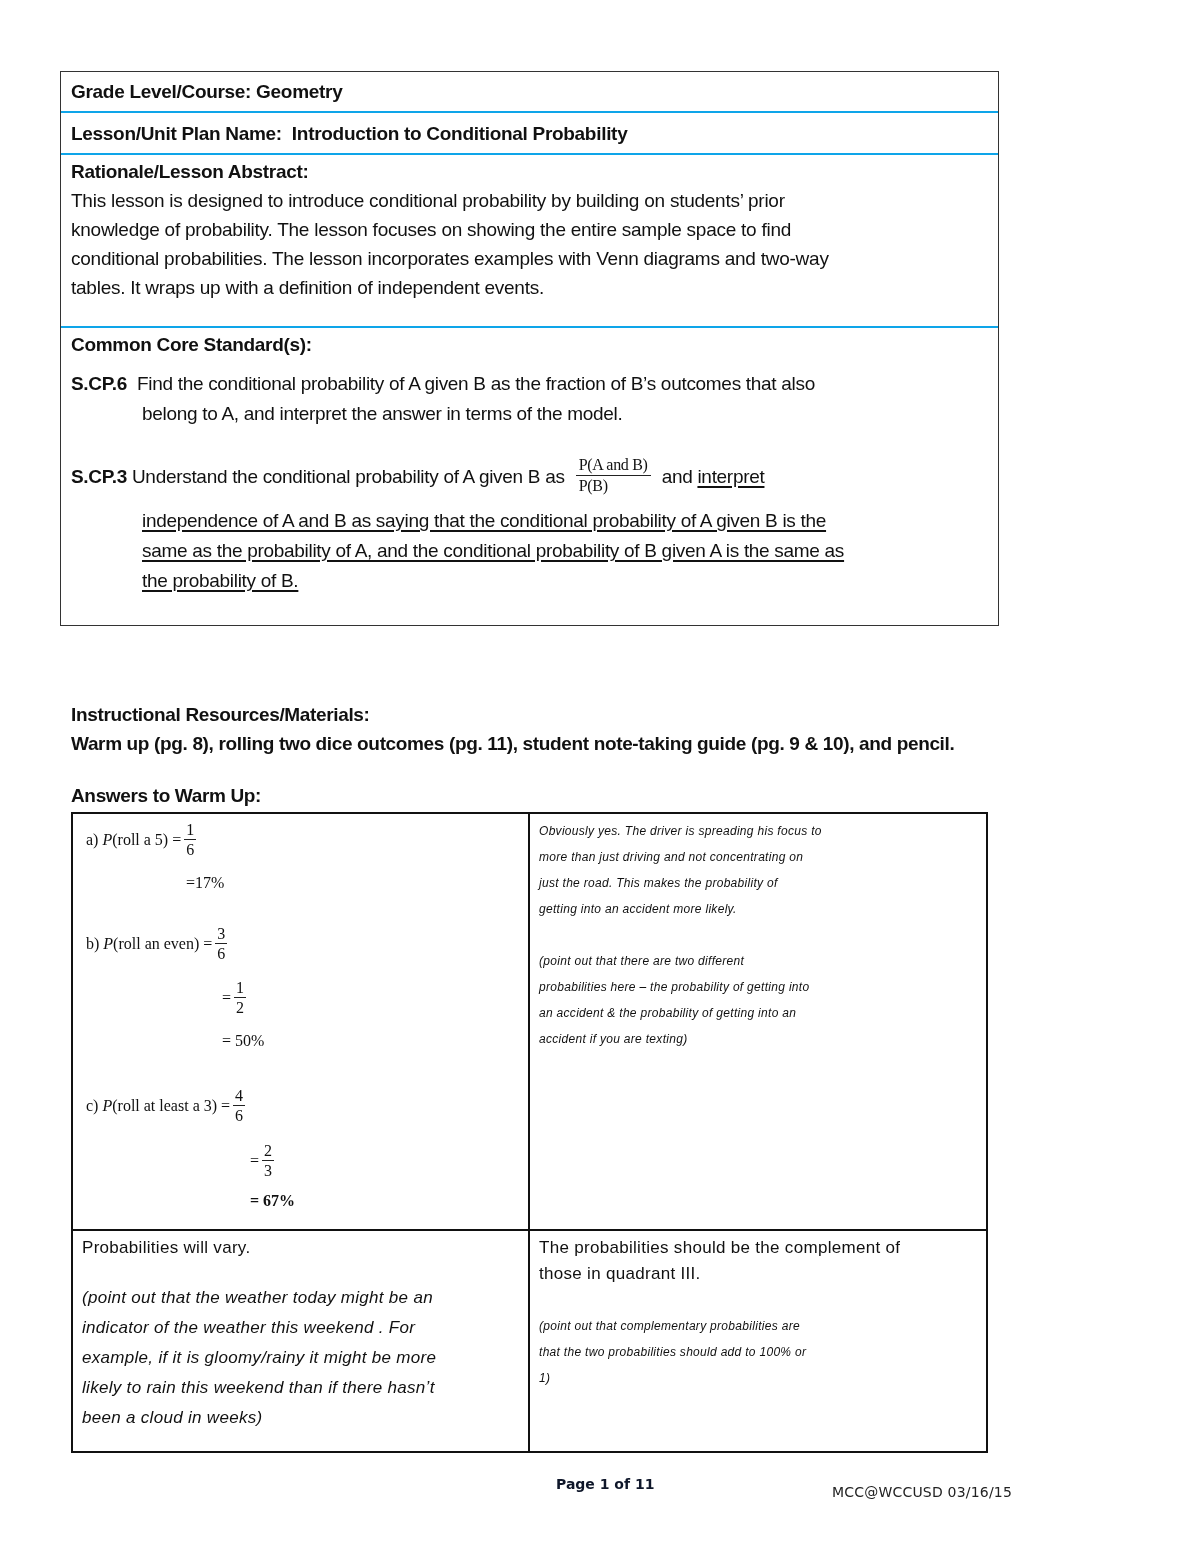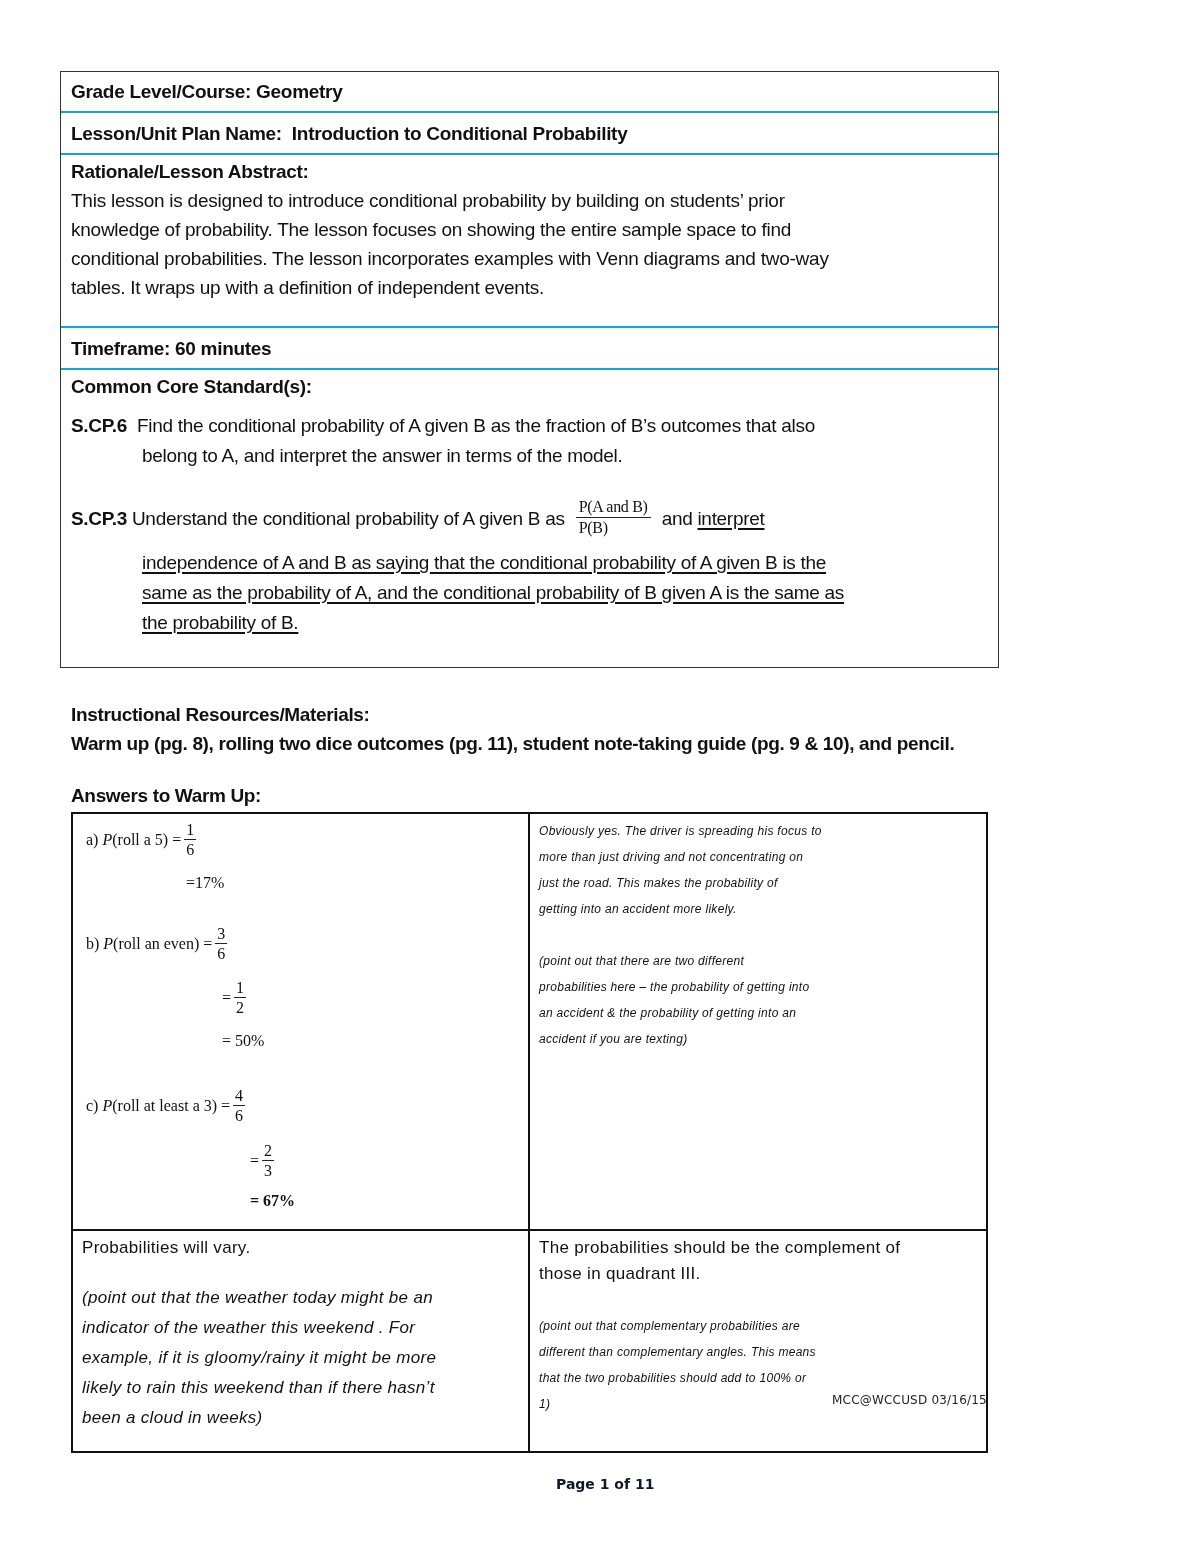--- a/index.html
+++ b/index.html
@@ -171,23 +171,23 @@
       left: 556px;
       top: 1476px;
       font-family: "DejaVu Sans", sans-serif;
       font-size: 14px;
       color: #0f172a;
       font-weight: bold;
     }
     .footer-org {
       position: absolute;
       left: 832px;
-      top: 1393px;
+      top: 1484px;
       font-family: "DejaVu Sans", sans-serif;
-      font-size: 12px;
+      font-size: 14px;
       color: #222;
       letter-spacing: 0.2px;
     }
   </style>
 </head>
 <body>
 
 <div class="page">
 
   <div class="info-table">
@@ -204,23 +204,20 @@
     <div class="info-row row-rationale">
       <div class="label">Rationale/Lesson Abstract:</div>
       <div class="abstract-text">
         <div>This lesson is designed to introduce conditional probability by building on students’ prior</div>
         <div>knowledge of probability. The lesson focuses on showing the entire sample space to find</div>
         <div>conditional probabilities. The lesson incorporates examples with Venn diagrams and two-way</div>
         <div>tables. It wraps up with a definition of independent events.</div>
       </div>
     </div>
 
-    <div class="info-row row-timeframe label">
-      <span>Timeframe: 60 minutes</span>
-    </div>
 
     <div class="info-row row-standards">
       <div class="label">Common Core Standard(s):</div>
 
       <div class="std-block std-6">
         <div>
           <span class="code">S.CP.6</span>&nbsp;
           <span>Find the conditional probability of A given B as the fraction of B’s outcomes that also</span>
         </div>
         <div class="cont">belong to A, and interpret the answer in terms of the model.</div>
@@ -336,21 +333,20 @@
     </div>
 
     <div class="cell cell-br">
       <div class="plain-note">
         <div>The probabilities should be the complement of</div>
         <div>those in quadrant III.</div>
       </div>
       <div class="note-gap"></div>
       <div class="ital-note">
         <div>(point out that complementary probabilities are</div>
-        <div>different than complementary angles. This means</div>
         <div>that the two probabilities should add to 100% or</div>
         <div>1)</div>
       </div>
     </div>
   </div>
 
   <div class="footer-page">Page 1 of 11</div>
   <div class="footer-org">MCC@WCCUSD  03/16/15</div>
 </div>
 

